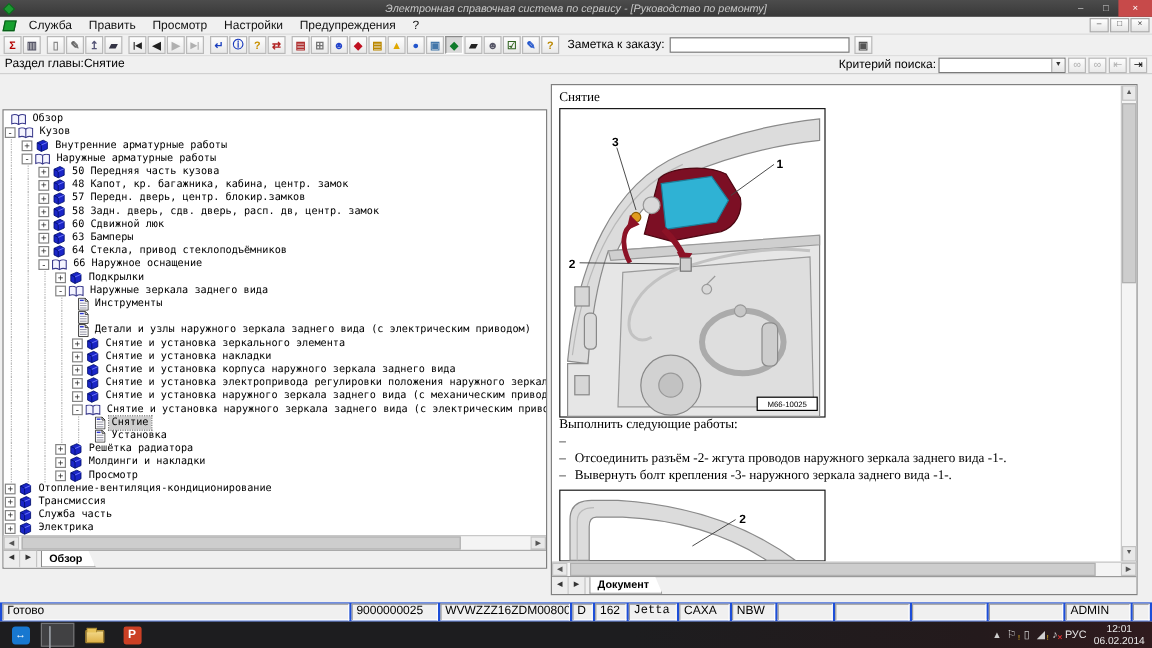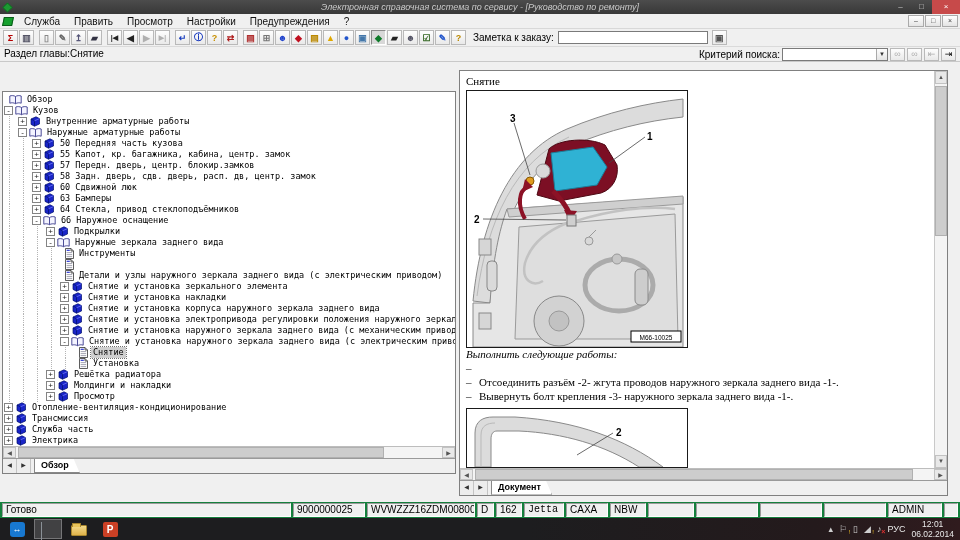--- a/index.html
+++ b/index.html
@@ -68,28 +68,28 @@
   .tabrow { height:15px; flex:none; background:#f0f0f0; border-top:1px solid #9a9a9a; display:flex; align-items:stretch; }
   .tab-arrow { width:14px; flex:none; border-right:1px solid #c4c4c4; background:#ededed; font-size:6px; line-height:13px; text-align:center; color:#333; }
   .tab { margin-left:3px; padding:0 10px 0 6px; background:#fff; border-left:1px solid #888; border-right:1px solid #888; border-bottom:1px solid #888; font-size:9px; font-weight:bold; line-height:13px; clip-path:polygon(0 0,calc(100% - 6px) 0,100% 100%,0 100%); }
 
   
   .docwrap { flex:1; display:flex; overflow:hidden; }
   .doc { flex:1; overflow:hidden; padding:4px 6px 0 6px; font-family:"Liberation Serif", serif; font-size:11px; color:#000; }
   .doc h3 { font-size:11px; font-weight:normal; margin-bottom:3px; }
   .figure { width:222px; border:1px solid #1a1a1a; background:#fff; }
   .figure svg { display:block; }
-  .intro { margin:0 0 1px 0;font-style:italic; }
+  .intro { margin:0 0 1px 0; }
   .step { display:flex; line-height:14px; }
   .step .dash { width:13px; flex:none; }
   .doclink { color:#2233cc; text-decoration:underline; }
   .fig2 { margin-top:5px; }
 
   
-  .statusbar { height:16px; background:#15803d; display:flex; gap:2px; padding:1px 2px; font-size:10px; }
+  .statusbar { height:16px; background:#1d4ed8; display:flex; gap:2px; padding:1px 2px; font-size:10px; }
   .scell { border:1px solid; border-color:#9b9b9b #fdfdfd #fdfdfd #9b9b9b; padding:0 3px; line-height:12px; white-space:nowrap; overflow:hidden; background:#f0f0f0; }
   .scell.ready { flex:1; }
 
   
   .taskbar { height:22px; background:linear-gradient(90deg,#1d1d1f 55%,#241a1c 85%,#301b1e); display:flex; align-items:center; color:#ddd; }
   .tapp { width:28px; height:20px; margin-left:3px; display:flex; align-items:center; justify-content:center; border:1px solid transparent; }
   .tapp.active { background:rgba(255,255,255,.16); border-color:rgba(255,255,255,.28); }
   .ic-tv { width:15px; height:15px; background:#1878d0; border-radius:3px; position:relative; }
   .ic-tv::after { content:'↔'; position:absolute; inset:0; color:#fff; font-size:9px; line-height:14px; text-align:center; }
   .ic-monitor { width:15px; height:12px; position:relative; }
@@ -258,21 +258,21 @@
           <span class="ind"></span>
           <span class="ind"></span>
           <span class="exp">+</span>
           <span class="ticon">
             <svg width="12" height="11" viewBox="0 0 12 11">
               <path d="M2,3 L7,0.8 L10.5,2.6 L10.5,8 L5.5,10.2 L2,8.4 Z" fill="#1a25c8" stroke="#00106a" stroke-width="0.7"></path>
               <path d="M2,3 L5.5,4.8 L5.5,10.2" fill="none" stroke="#00106a" stroke-width="0.7"></path>
               <path d="M5.5,4.8 L10.5,2.6" fill="none" stroke="#7a84ff" stroke-width="0.7"></path>
             </svg>
           </span>
-          <span class="tlabel">55 Капот, кр. багажника, кабина, центр. замок</span>
+          <span class="tlabel">48 Капот, кр. багажника, кабина, центр. замок</span>
         </div>
         <div class="trow">
           <span class="ind"></span>
           <span class="ind"></span>
           <span class="exp">+</span>
           <span class="ticon">
             <svg width="12" height="11" viewBox="0 0 12 11">
               <path d="M2,3 L7,0.8 L10.5,2.6 L10.5,8 L5.5,10.2 L2,8.4 Z" fill="#1a25c8" stroke="#00106a" stroke-width="0.7"></path>
               <path d="M2,3 L5.5,4.8 L5.5,10.2" fill="none" stroke="#00106a" stroke-width="0.7"></path>
               <path d="M5.5,4.8 L10.5,2.6" fill="none" stroke="#7a84ff" stroke-width="0.7"></path>

